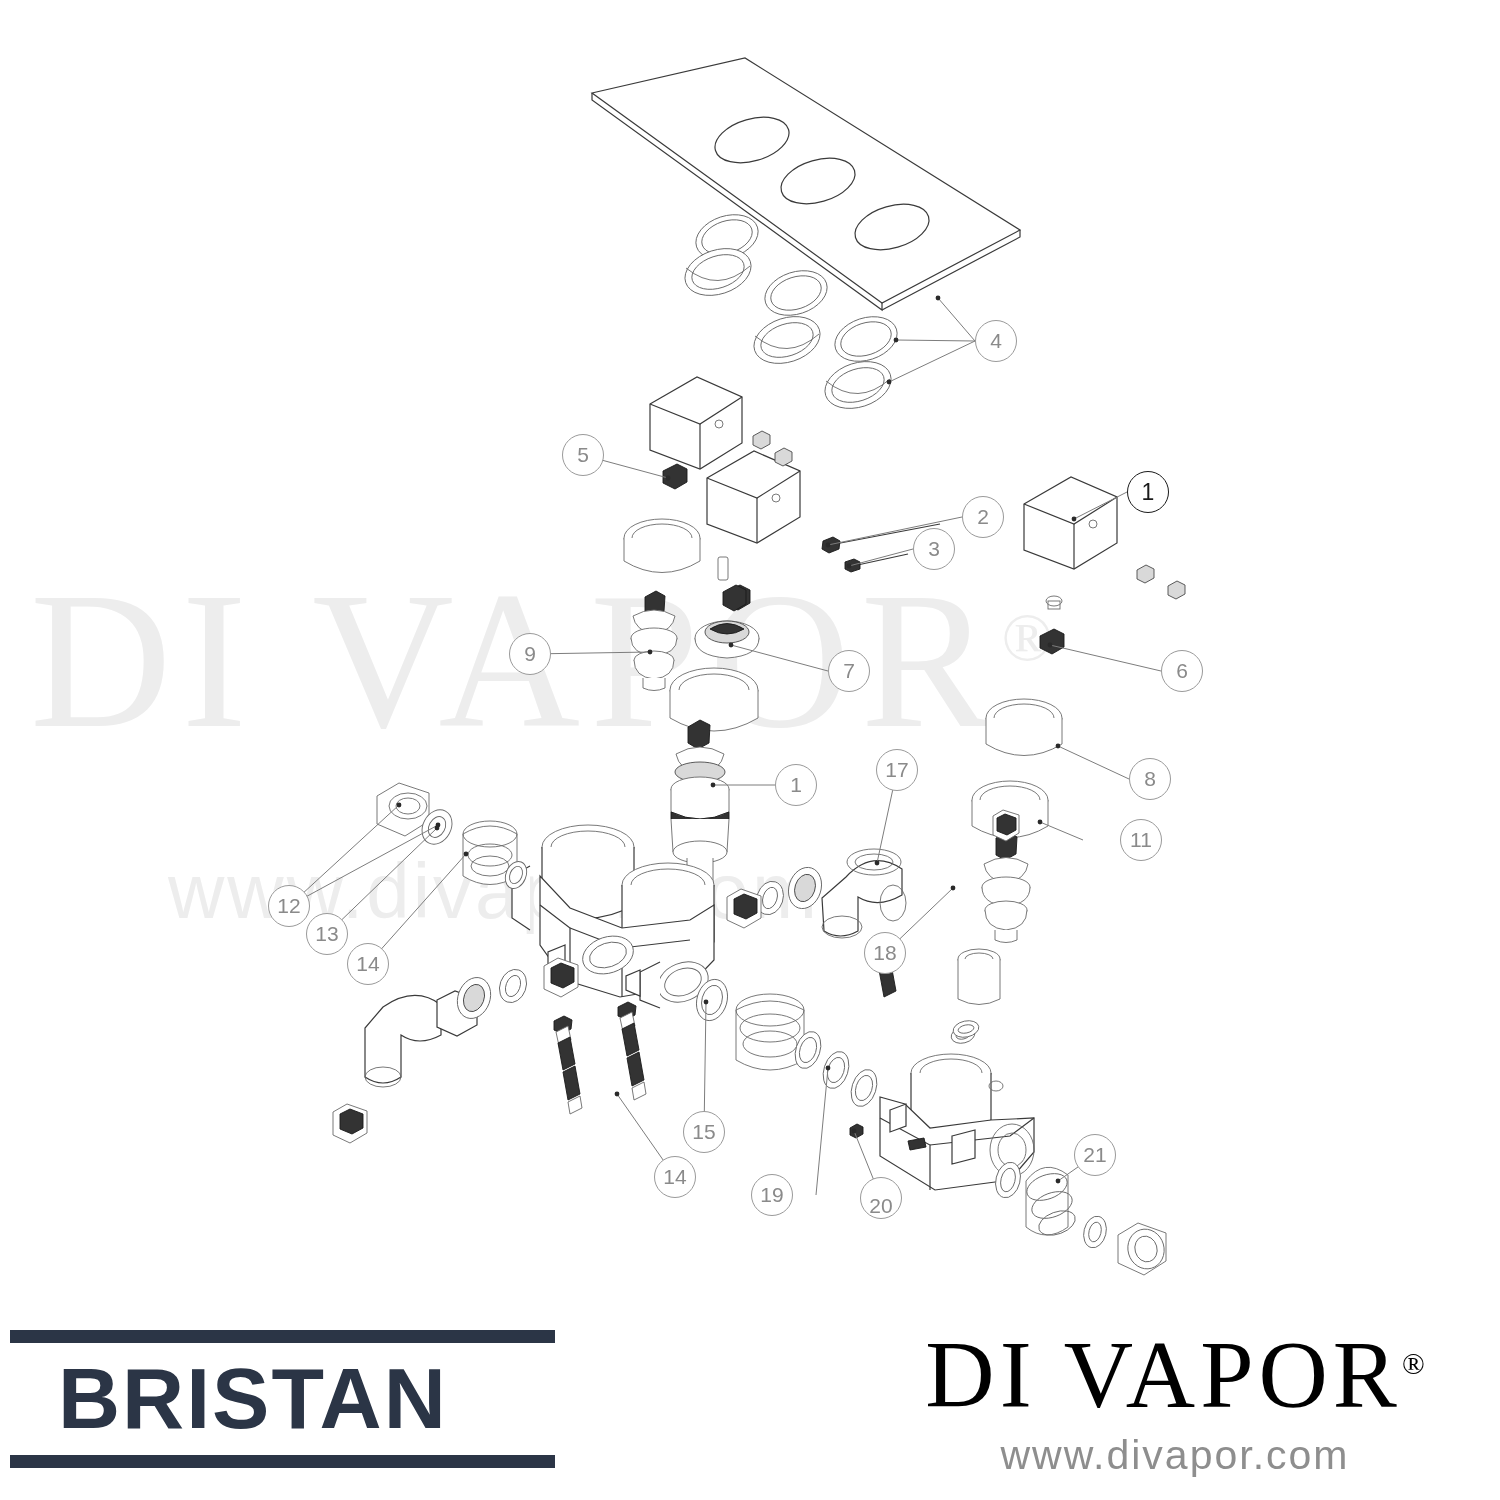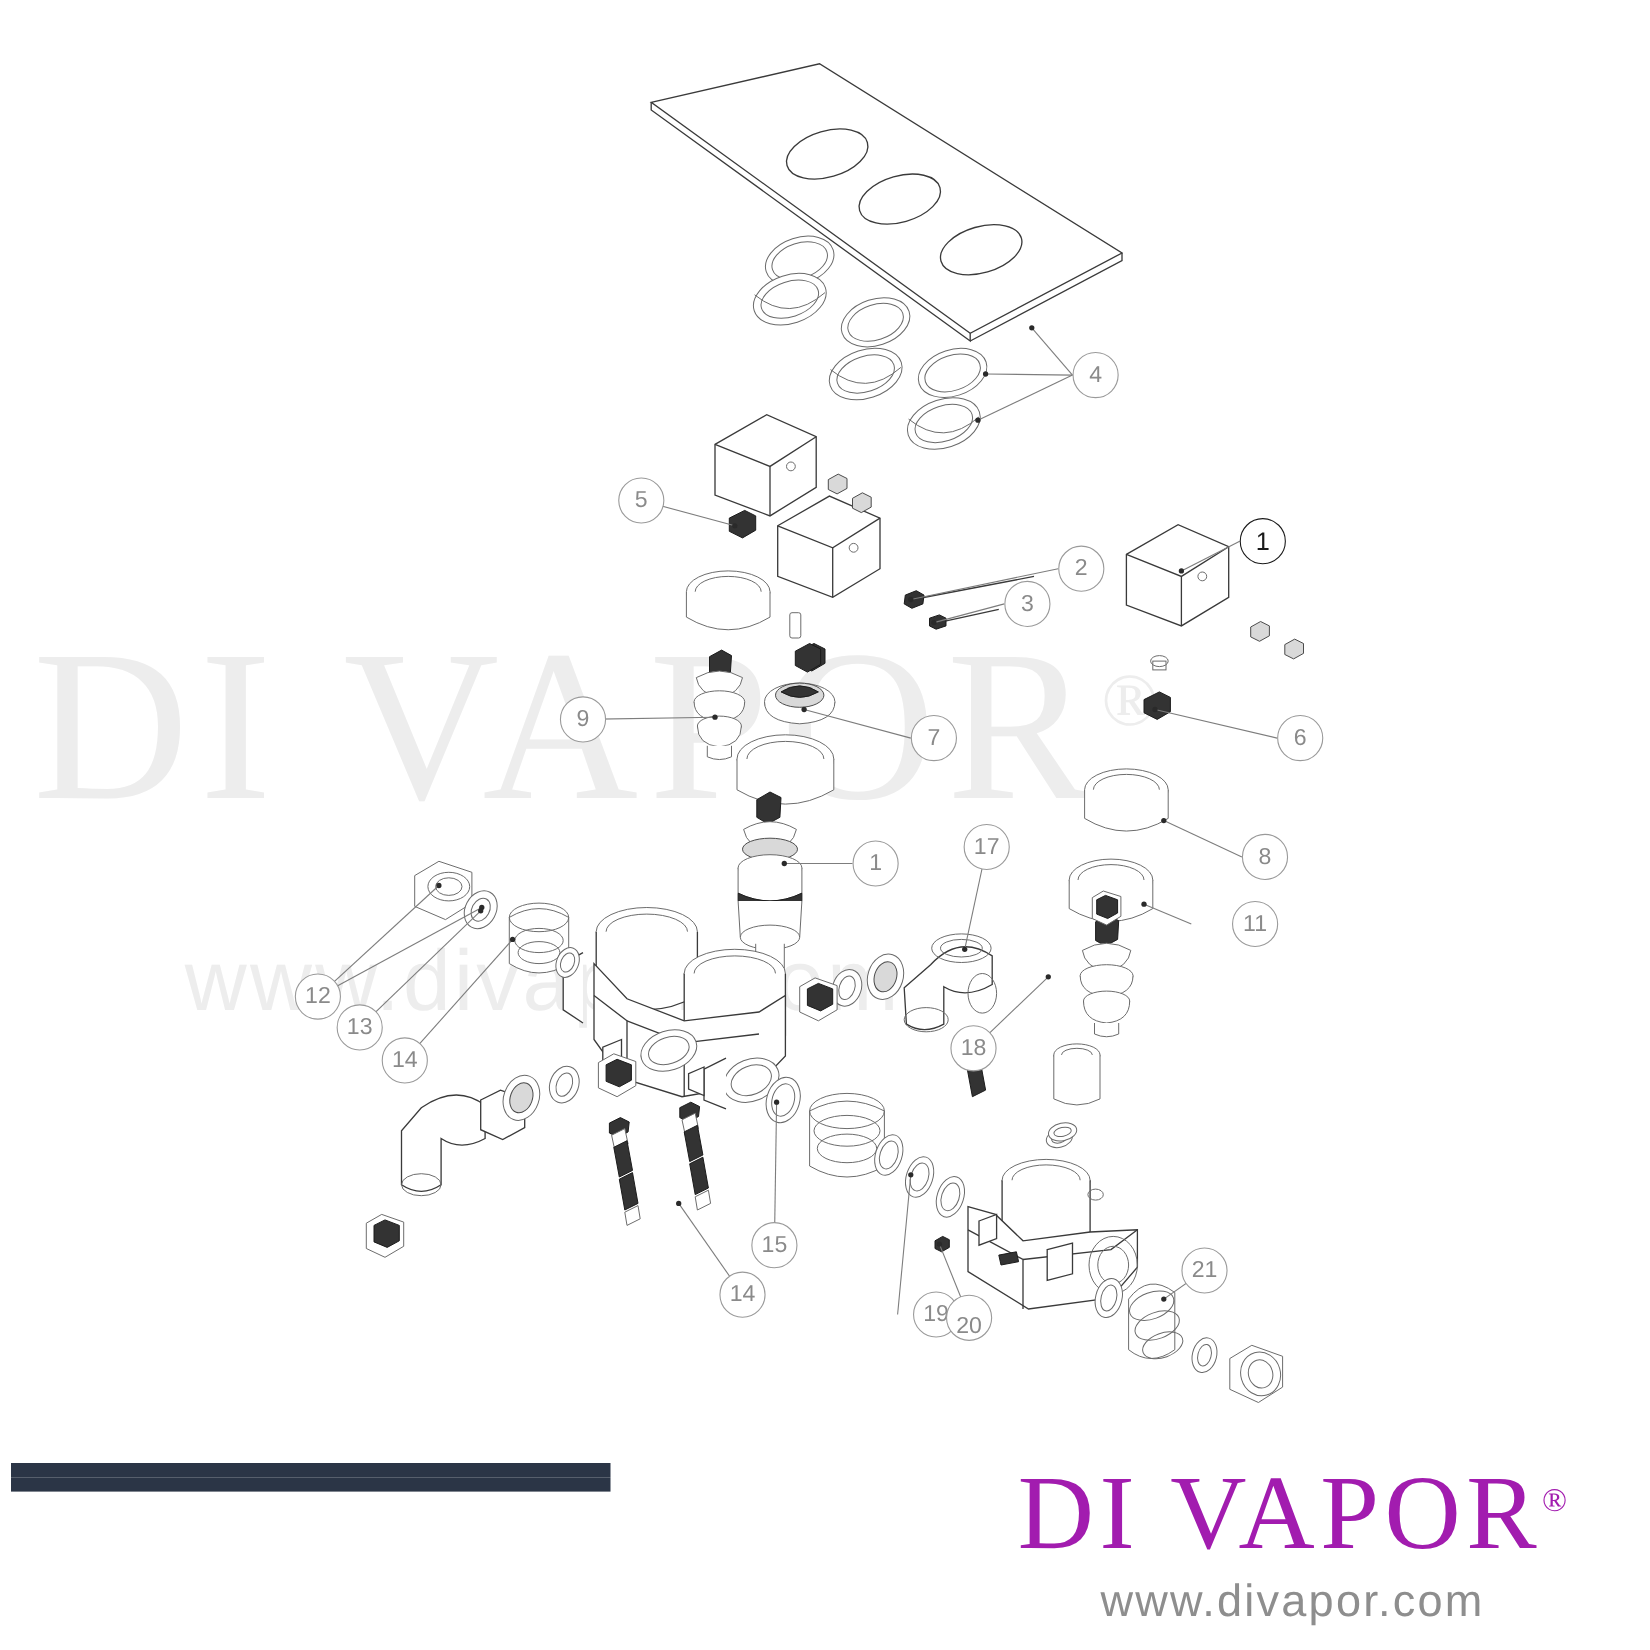--- a/index.html
+++ b/index.html
@@ -31,21 +31,21 @@
 
   
   #bristan-logo{position:absolute;left:10px;top:1330px;width:545px;}
   .br-bar{height:13px;background:#2b3546;width:545px;}
   .br-word{font-family:"Liberation Sans",sans-serif;font-weight:bold;
            font-size:86px;letter-spacing:2px;color:#2b3546;
            line-height:1;padding:12px 0 14px 48px;}
 
   #divapor-logo{position:absolute;left:865px;top:1325px;width:620px;text-align:center;}
   .dv-word{font-family:"Liberation Serif",serif;font-size:96px;
-           letter-spacing:5px;color:#a21caf;line-height:1.05;white-space:nowrap;}
+           letter-spacing:5px;color:#000000;line-height:1.05;white-space:nowrap;}
   .dv-reg{font-size:30px;vertical-align:super;letter-spacing:0;}
   .dv-url{font-family:"Liberation Sans",sans-serif;font-size:41px;
           letter-spacing:2px;color:#8e8e8e;margin-top:6px;white-space:nowrap;}
 </style>
 </head>
 <body>
 
 <div id="watermark">
   <div class="wm-main"><span>DI VAPOR</span><span class="wm-reg">®</span></div>
   <div class="wm-sub">www.divapor.com</div>
@@ -512,32 +512,33 @@
     </div>
     <div class="callout" style="left: 683px; top: 1111px;">
       <span>15</span>
     </div>
     <div class="callout" style="left: 876px; top: 749px;">
       <span>17</span>
     </div>
     <div class="callout" style="left: 864px; top: 932px;">
       <span>18</span>
     </div>
-    <div class="callout" style="left: 830px; top: 1174px; align-items: center;">
+    <div class="callout" style="left: 751px; top: 1174px; align-items: center;">
       <span>19</span>
     </div>
     <div class="callout" style="left: 860px; top: 1177px; align-items: flex-end;">
       <span>20</span>
     </div>
     <div class="callout" style="left: 1074px; top: 1134px;">
       <span>21</span>
     </div>
   </div>
 
 <div id="bristan-logo">
   <div class="br-bar"></div>
+  <div class="br-word">BRISTAN</div>
   <div class="br-bar"></div>
 </div>
 
 <div id="divapor-logo">
   <div class="dv-word"><span>DI VAPOR</span><span class="dv-reg">®</span></div>
   <div class="dv-url">www.divapor.com</div>
 </div>
 
 </body></html>

